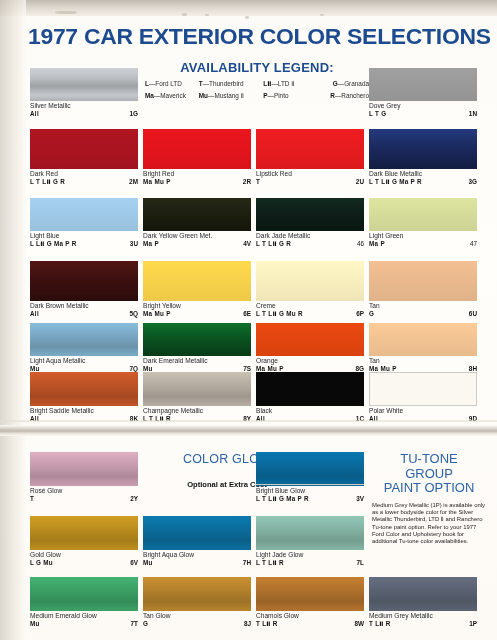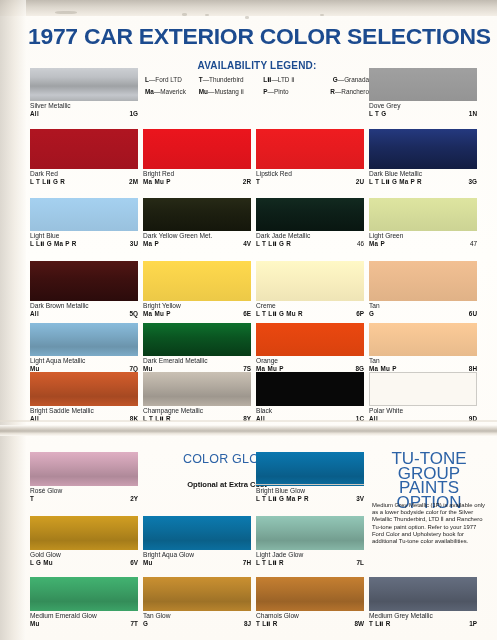--- a/index.html
+++ b/index.html
@@ -37,21 +37,21 @@
     color:#1c4b8f;
     white-space:nowrap;
     transform:scaleX(1.02);transform-origin:left center;
   }
 
   
   .legend{
     position:absolute;left:143px;top:60px;width:228px;
   }
   .legend-title{
-    text-align:center;font-size:10px;font-weight:bold;color:#1c4b8f;
+    text-align:center;font-size:13px;font-weight:bold;color:#1c4b8f;
     letter-spacing:.2px;margin-bottom:5px;
   }
   .legend-row{
     display:flex;justify-content:space-between;
     font-size:6.4px;color:#2a2a2a;margin-bottom:4px;
     padding:0 2px;
   }
   .legend-row span b{font-weight:bold;color:#111;}
   .legend-cell{white-space:nowrap;}
   .lc1{width:60px}.lc2{width:72px}.lc3{width:58px}.lc4{width:60px;text-align:right}
@@ -98,21 +98,21 @@
     position:absolute;left:143px;top:452px;width:168px;
     text-align:center;color:#2c62a6;font-size:12.5px;line-height:14px;
     letter-spacing:.2px;
   }
   .cg-sub{
     position:absolute;left:143px;top:480px;width:168px;
     text-align:center;color:#111;font-size:7.6px;font-weight:bold;
   }
   .tt-head{
     position:absolute;left:365px;top:452px;width:128px;
-    text-align:center;color:#2c62a6;font-size:17px;line-height:14.5px;
+    text-align:center;color:#2c62a6;font-size:13px;line-height:14.5px;
   }
   .tt-note{
     position:absolute;left:372px;top:502px;width:116px;
     font-size:5.9px;line-height:7.2px;color:#1c1c1c;
   }
   .hr-thin{
     position:absolute;background:#cfc9bf;height:1px;
   }
 </style>
 </head>
@@ -331,21 +331,21 @@
   <div class="fold"></div>
 
   <div class="cg-head">
     <div>COLOR GLOW</div>
   </div>
   <div class="cg-sub">Optional at Extra Cost</div>
 
   <div class="tt-head">
     <div>TU-TONE</div>
     <div>GROUP</div>
-    <div>PAINTS OPTION</div>
+    <div>PAINT OPTION</div>
   </div>
   <div class="tt-note">Medium Grey Metallic (1P) is available only as a lower bodyside color for the Silver Metallic Thunderbird, LTD Ⅱ and Ranchero Tu-tone paint option. Refer to your 1977 Ford Color and Upholstery book for additional Tu-tone color availabilities.</div>
 
   <div id="bottom-grid">
       <div class="swatch" style="left: 30px; top: 452px; width: 108px; height: 34px;">
         <div class="chip" style="background: linear-gradient(rgb(223, 175, 195) 0%, rgb(199, 156, 174) 38%, rgb(175, 137, 153) 72%, rgb(203, 159, 177) 100%);"></div>
         <div class="meta">
           <div class="cname">Rosé Glow</div>
           <div class="cavail">T</div>
           <div class="ccode">2Y</div>

